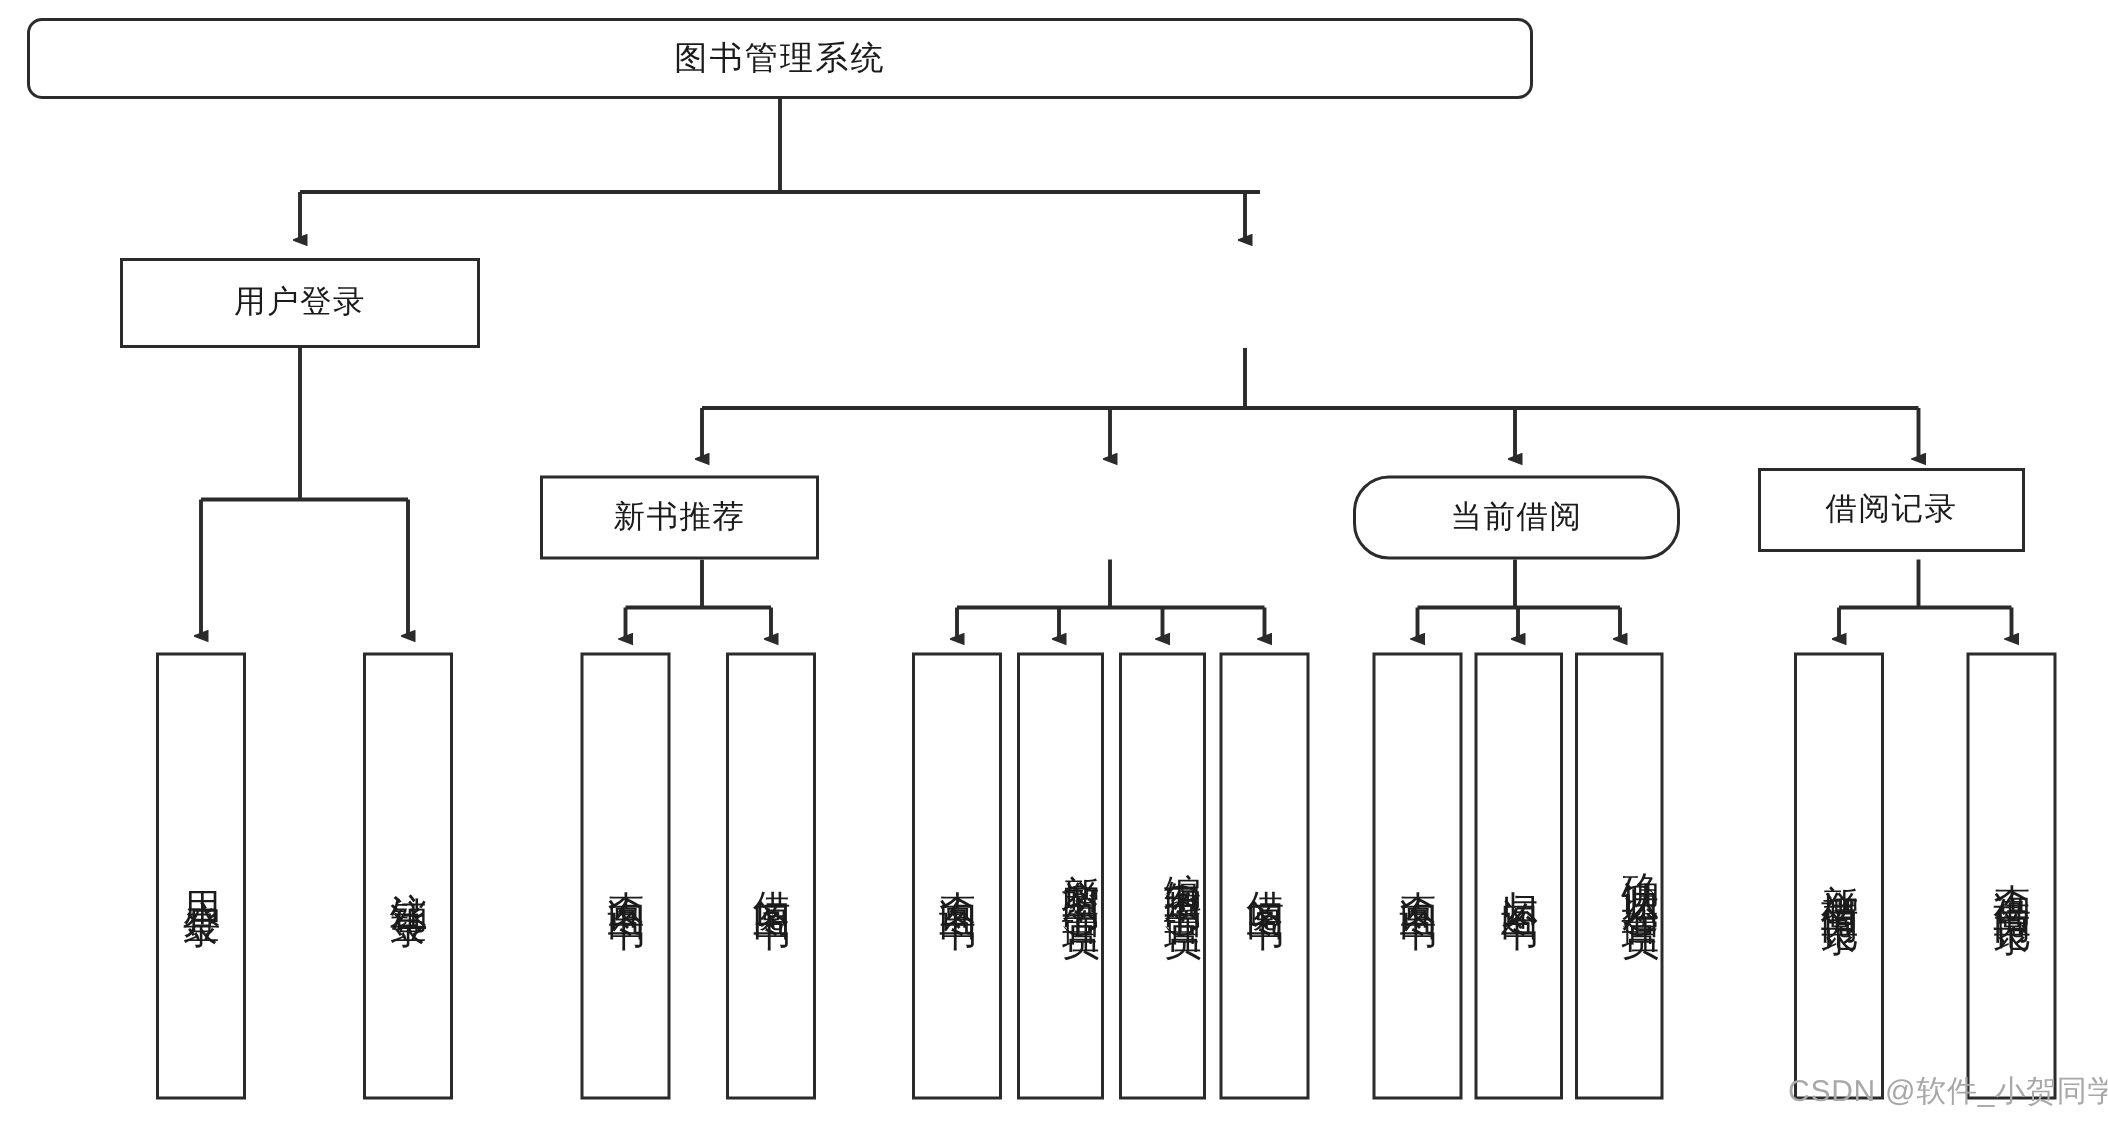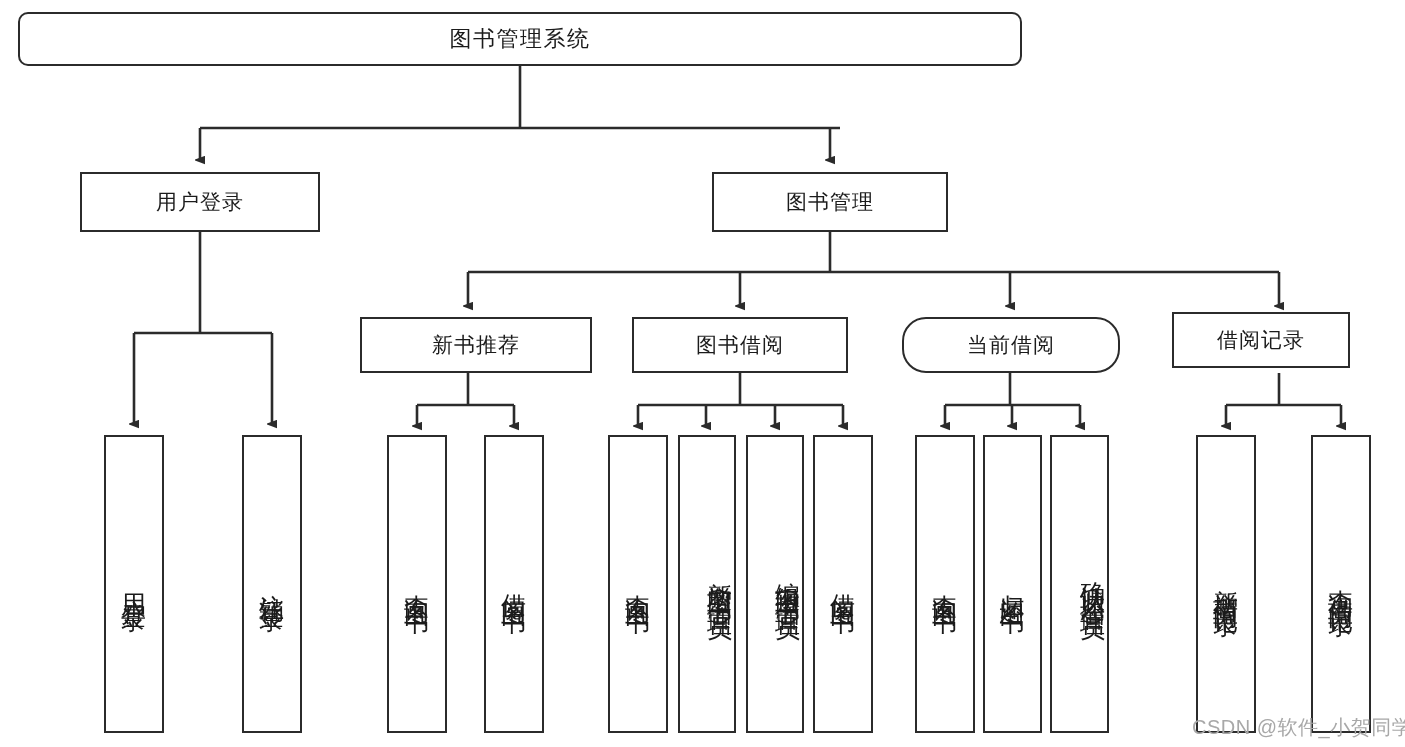--- a/index.html
+++ b/index.html
@@ -129,29 +129,23 @@
     </g>
   </svg>
 
   <div class="node root" style="left:18px; top:12px; width:1004px; height:54px;">
     <span class="node-label">图书管理系统</span>
   </div>
 
   <div class="node h" style="left:80px; top:172px; width:240px; height:60px;">
     <span class="node-label">用户登录</span>
   </div>
-  <div class="node h" style="left:712px; top:172px; width:236px; height:60px;">
-    <span class="node-label">图书管理</span>
-  </div>
 
-  <div class="node h" style="left:360px; top:317px; width:232px; height:56px;">
+  <div class="node h" style="left:360px; top:317px; width:186px; height:56px;">
     <span class="node-label">新书推荐</span>
-  </div>
-  <div class="node h" style="left:632px; top:317px; width:216px; height:56px;">
-    <span class="node-label">图书借阅</span>
   </div>
   <div class="node h" style="left:902px; top:317px; width:218px; height:56px;border-radius:24px;">
     <span class="node-label">当前借阅</span>
   </div>
   <div class="node h" style="left:1172px; top:312px; width:178px; height:56px;">
     <span class="node-label">借阅记录</span>
   </div>
 
   <div class="node v mid" style="left:104px; top:435px; width:60px; height:298px;">
     <span class="node-label">用户登录</span>

